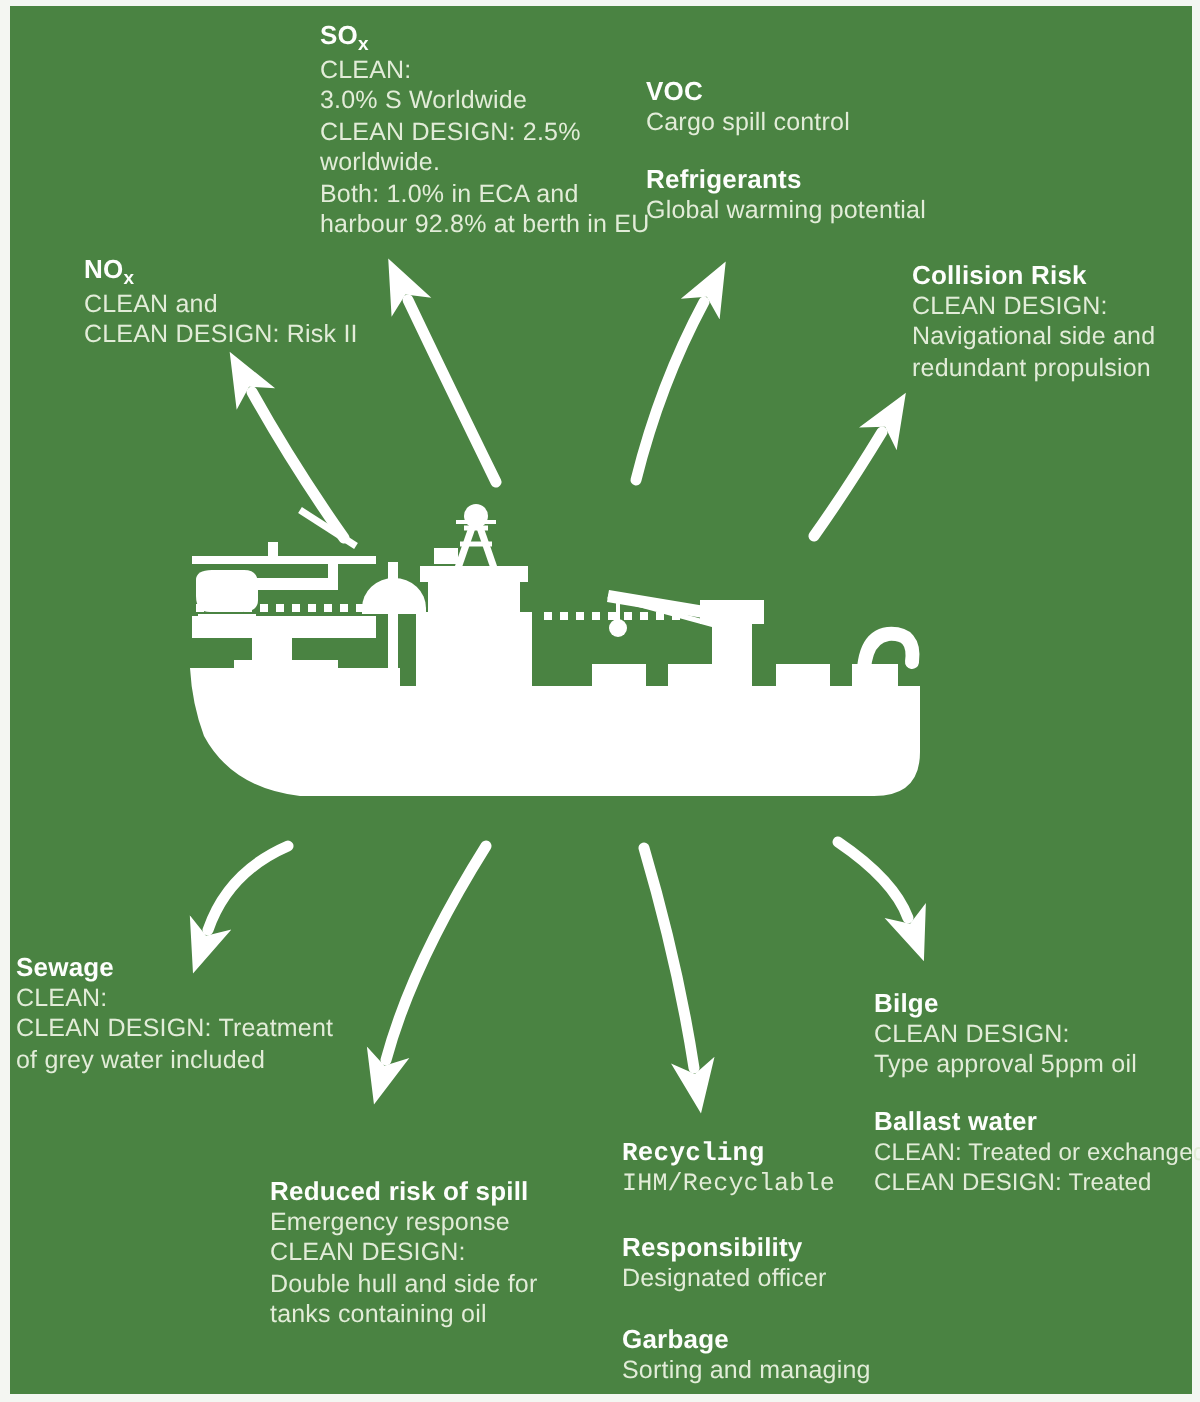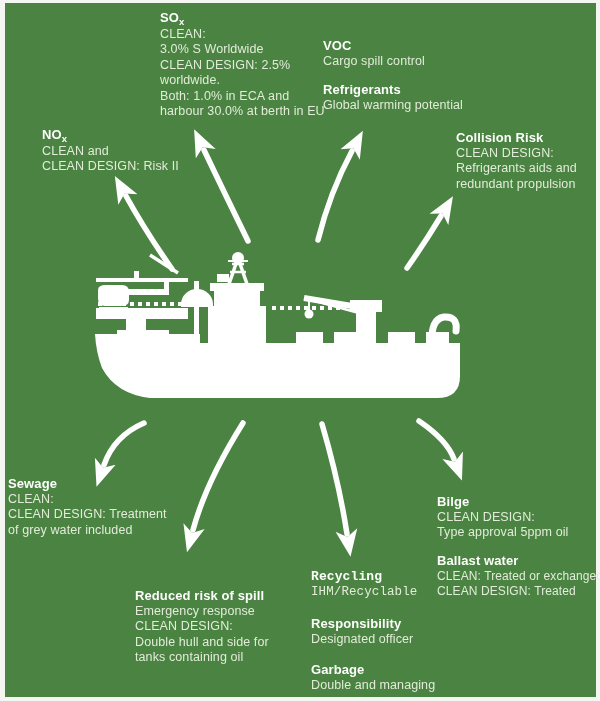--- a/index.html
+++ b/index.html
@@ -110,21 +110,21 @@
     </g>
   </svg>
 
   <div class="block" style="left:125px;top:10px;margin-left:35px;">
     <div class="h"><span>SO</span><span class="sub">x</span></div>
     <div>CLEAN:</div>
     <div>3.0% S Worldwide</div>
     <div>CLEAN DESIGN: 2.5%</div>
     <div>worldwide.</div>
     <div>Both: 1.0% in ECA and</div>
-    <div>harbour 30.0% at berth in EU</div>
+    <div>harbour 92.8% at berth in EU</div>
   </div>
 
   <div class="block" style="left:42px;top:127px;">
     <div class="h"><span>NO</span><span class="sub">x</span></div>
     <div>CLEAN and</div>
     <div>CLEAN DESIGN: Risk II</div>
   </div>
 
   <div class="block" style="left:323px;top:38px;">
     <div class="h">VOC</div>
@@ -132,21 +132,21 @@
   </div>
 
   <div class="block" style="left:323px;top:82px;">
     <div class="h">Refrigerants</div>
     <div>Global warming potential</div>
   </div>
 
   <div class="block" style="left:456px;top:130px;">
     <div class="h">Collision Risk</div>
     <div>CLEAN DESIGN:</div>
-    <div>Refrigerants aids and</div>
+    <div>Navigational side and</div>
     <div>redundant propulsion</div>
   </div>
 
   <div class="block" style="left:8px;top:476px;">
     <div class="h">Sewage</div>
     <div>CLEAN:</div>
     <div>CLEAN DESIGN: Treatment</div>
     <div>of grey water included</div>
   </div>
 
@@ -163,21 +163,21 @@
     <div>IHM/Recyclable</div>
   </div>
 
   <div class="block" style="left:311px;top:616px;">
     <div class="h">Responsibility</div>
     <div>Designated officer</div>
   </div>
 
   <div class="block" style="left:311px;top:662px;">
     <div class="h">Garbage</div>
-    <div>Double and managing</div>
+    <div>Sorting and managing</div>
   </div>
 
   <div class="block" style="left:437px;top:494px;">
     <div class="h">Bilge</div>
     <div>CLEAN DESIGN:</div>
     <div>Type approval 5ppm oil</div>
   </div>
 
   <div class="block" style="left:437px;top:553px;font-size:12px;">
     <div class="h">Ballast water</div>

